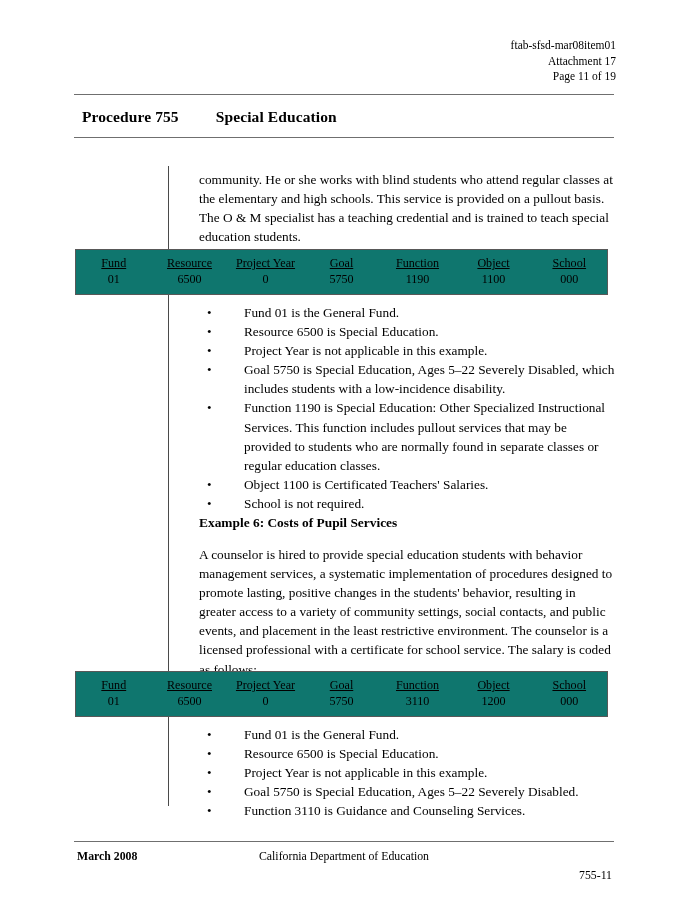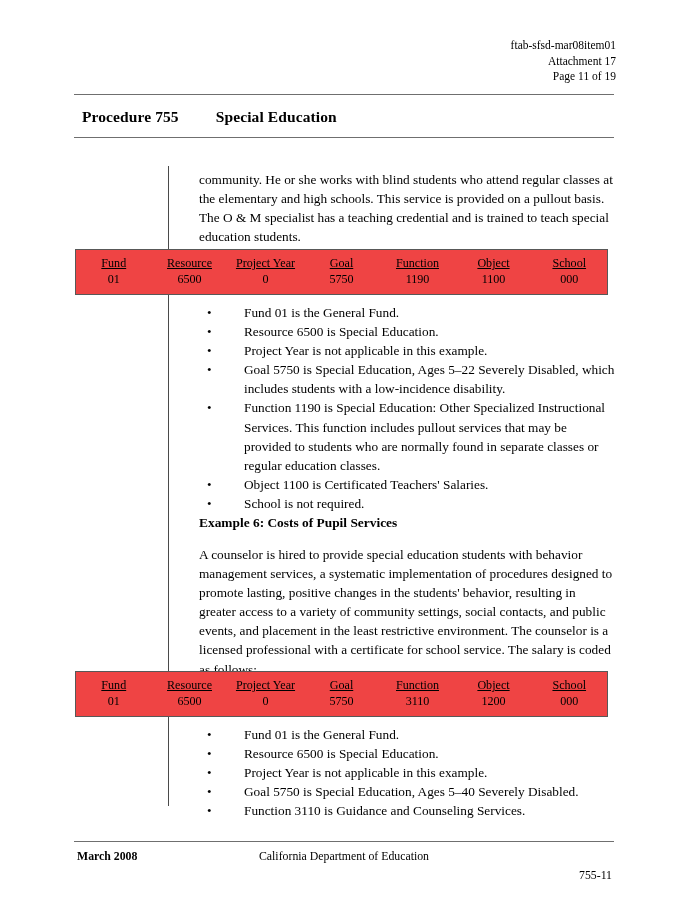--- a/index.html
+++ b/index.html
@@ -84,21 +84,21 @@
   .ex6-head    { top: 513px; font-weight: bold; font-size: 13.4px; }
   .ex6-para    { top: 545px; }
 
   
   .code-table {
     position: absolute;
     left: 75px;
     width: 533px;
     border: 1.2px solid #585858;
     border-collapse: collapse;
-    background: #ef4444;
+    background: #0f766e;
     table-layout: fixed;
   }
   .code-table-1 { top: 249px; }
   .code-table-2 { top: 671px; }
   .code-table td {
     text-align: center;
     font-size: 12.1px;
     line-height: 15px;
     padding: 0;
     border: none;
@@ -270,21 +270,21 @@
     <div class="bullet-item">
       <span class="dot">•</span><span class="term">Fund 01</span><span> is the General Fund.</span>
     </div>
     <div class="bullet-item">
       <span class="dot">•</span><span class="term">Resource 6500</span><span> is Special Education.</span>
     </div>
     <div class="bullet-item">
       <span class="dot">•</span><span class="term">Project Year</span><span> is not applicable in this example.</span>
     </div>
     <div class="bullet-item">
-      <span class="dot">•</span><span class="term">Goal 5750</span><span> is Special Education, Ages 5–40 Severely Disabled.</span>
+      <span class="dot">•</span><span class="term">Goal 5750</span><span> is Special Education, Ages 5–22 Severely Disabled.</span>
     </div>
     <div class="bullet-item">
       <span class="dot">•</span><span class="term">Function 3110</span><span> is Guidance and Counseling Services.</span>
     </div>
   </div>
 
   <div class="rule rule-footer"></div>
   <div class="footer">
     <span class="f-left">March 2008</span>
     <span class="f-center">California Department of Education</span>

